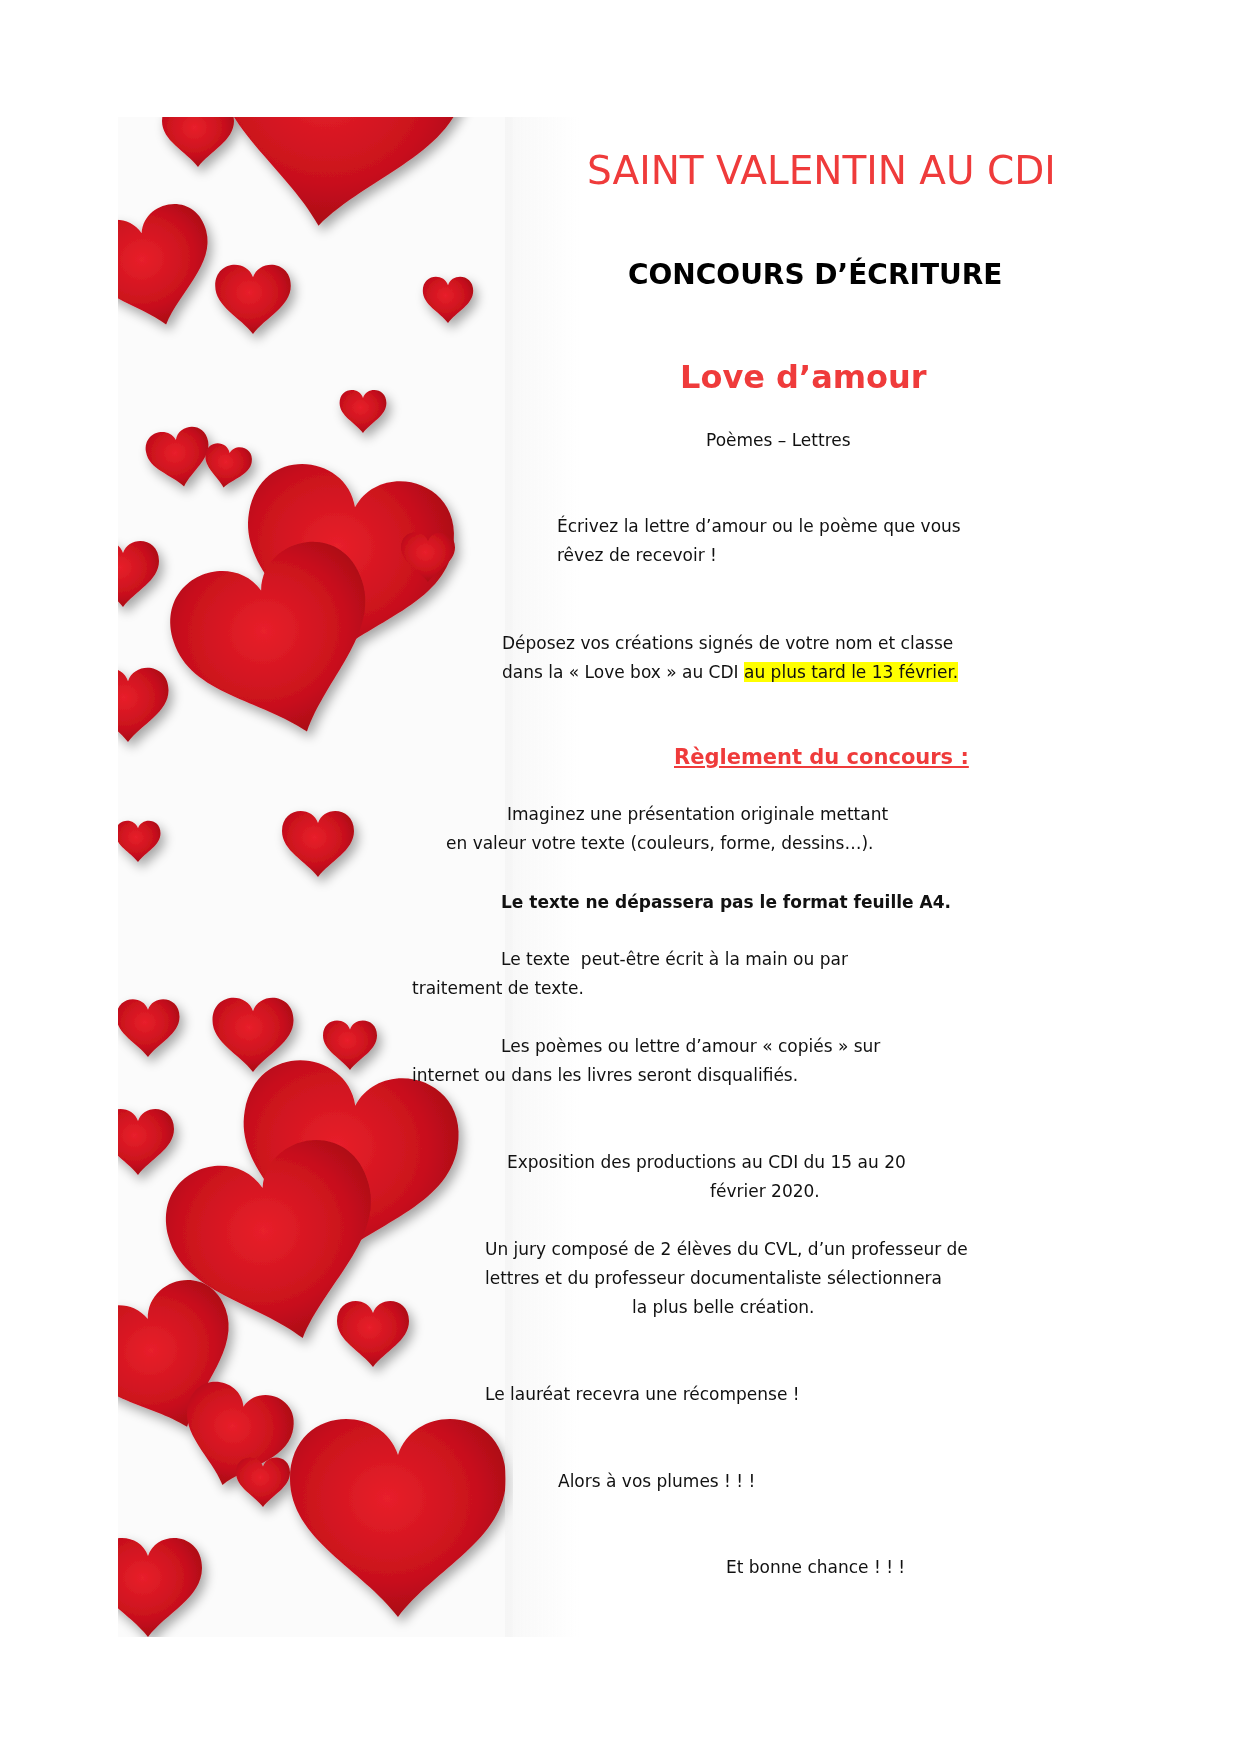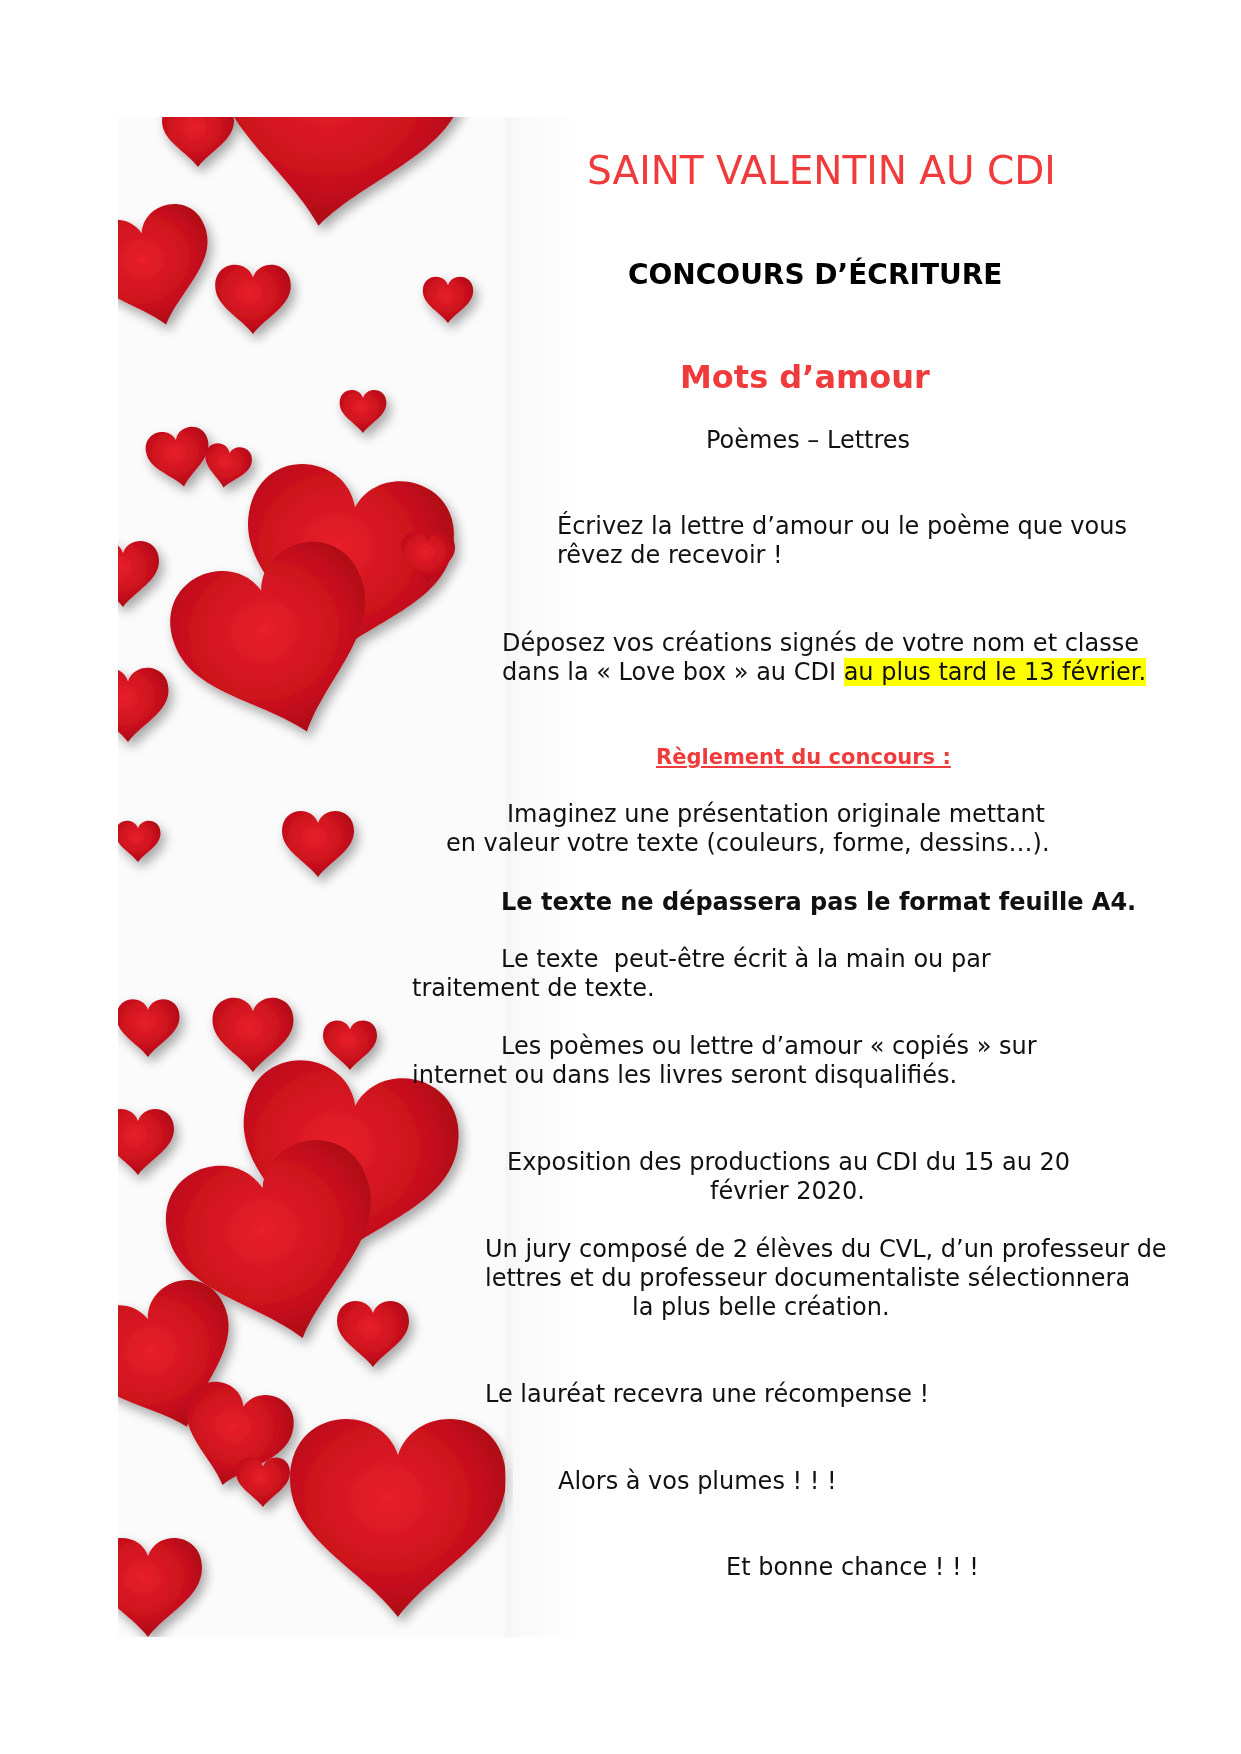--- a/index.html
+++ b/index.html
@@ -2,21 +2,21 @@
 <html><head>
 <meta charset="utf-8">
 <style>
   html, body { margin: 0; padding: 0; background: #ffffff; }
   body { width: 1241px; height: 1754px; position: relative; overflow: hidden; font-family: "DejaVu Sans", sans-serif; color: #111; }
   .page { position: absolute; left: 0; top: 0; width: 1090px; height: 1754px; background: #fff; }
   .hearts-panel { position: absolute; left: 118px; top: 117px; width: 395px; height: 1520px; overflow: hidden; background: #fbfbfb; }
   .hearts-panel svg { display: block; }
   .fade { position: absolute; left: 505px; top: 117px; width: 620px; height: 1520px;
           background: linear-gradient(90deg, rgba(240,240,240,0.5), rgba(255,255,255,0) 12%); pointer-events: none; }
-  .t { position: absolute; white-space: pre; font-size: 24px; line-height: 29px; }
+  .t { position: absolute; white-space: pre; font-size: 17px; line-height: 29px; }
   .title { color: #ef3b3b; font-size: 39px; line-height: 46px; font-family: "DejaVu Sans", sans-serif; }
   .h2 { font-weight: bold; font-size: 28px; line-height: 40px; color: #000; }
   .h3 { font-weight: bold; font-size: 32px; line-height: 40px; color: #ef3b3b; }
   .rule-title { font-weight: bold; color: #ef3b3b; text-decoration: underline; font-size: 21px; }
   .hl { background: #ffff00; }
 </style>
 </head>
 <body>
 
 <div class="page">
@@ -75,31 +75,31 @@
         <use href="#hp" transform="translate(30,1460) scale(60)"></use>
       </g>
     </svg>
   </div>
   <div class="fade"></div>
 
   <div class="t title" style="left:587px; top:148px;">SAINT VALENTIN AU CDI</div>
 
   <div class="t h2" style="left:628px; top:255px;">CONCOURS D’ÉCRITURE</div>
 
-  <div class="t h3" style="left:680px; top:357px;">Mots d’amour</div>
+  <div class="t h3" style="left:680px; top:357px;">Love d’amour</div>
 
   <div class="t" style="left:706px; top:426px;">Poèmes – Lettres</div>
 
   <div class="t" style="left:557px; top:512px;">Écrivez la lettre d’amour ou le poème que vous</div>
   <div class="t" style="left:557px; top:541px;">rêvez de recevoir !</div>
 
   <div class="t" style="left:502px; top:629px;">Déposez vos créations signés de votre nom et classe</div>
   <div class="t" style="left:502px; top:658px;"><span>dans la « Love box » au CDI </span><span class="hl">au plus tard le 13 février.</span></div>
 
-  <div class="t rule-title" style="left:656px; top:743px;">Règlement du concours :</div>
+  <div class="t rule-title" style="left:674px; top:743px;">Règlement du concours :</div>
 
   <div class="t" style="left:507px; top:800px;">Imaginez une présentation originale mettant</div>
   <div class="t" style="left:446px; top:829px;">en valeur votre texte (couleurs, forme, dessins…).</div>
 
   <div class="t" style="left:501px; top:888px;font-weight:bold;">Le texte ne dépassera pas le format feuille A4.</div>
 
   <div class="t" style="left:501px; top:945px;">Le texte  peut-être écrit à la main ou par</div>
   <div class="t" style="left:412px; top:974px;">traitement de texte.</div>
 
   <div class="t" style="left:501px; top:1032px;">Les poèmes ou lettre d’amour « copiés » sur</div>

